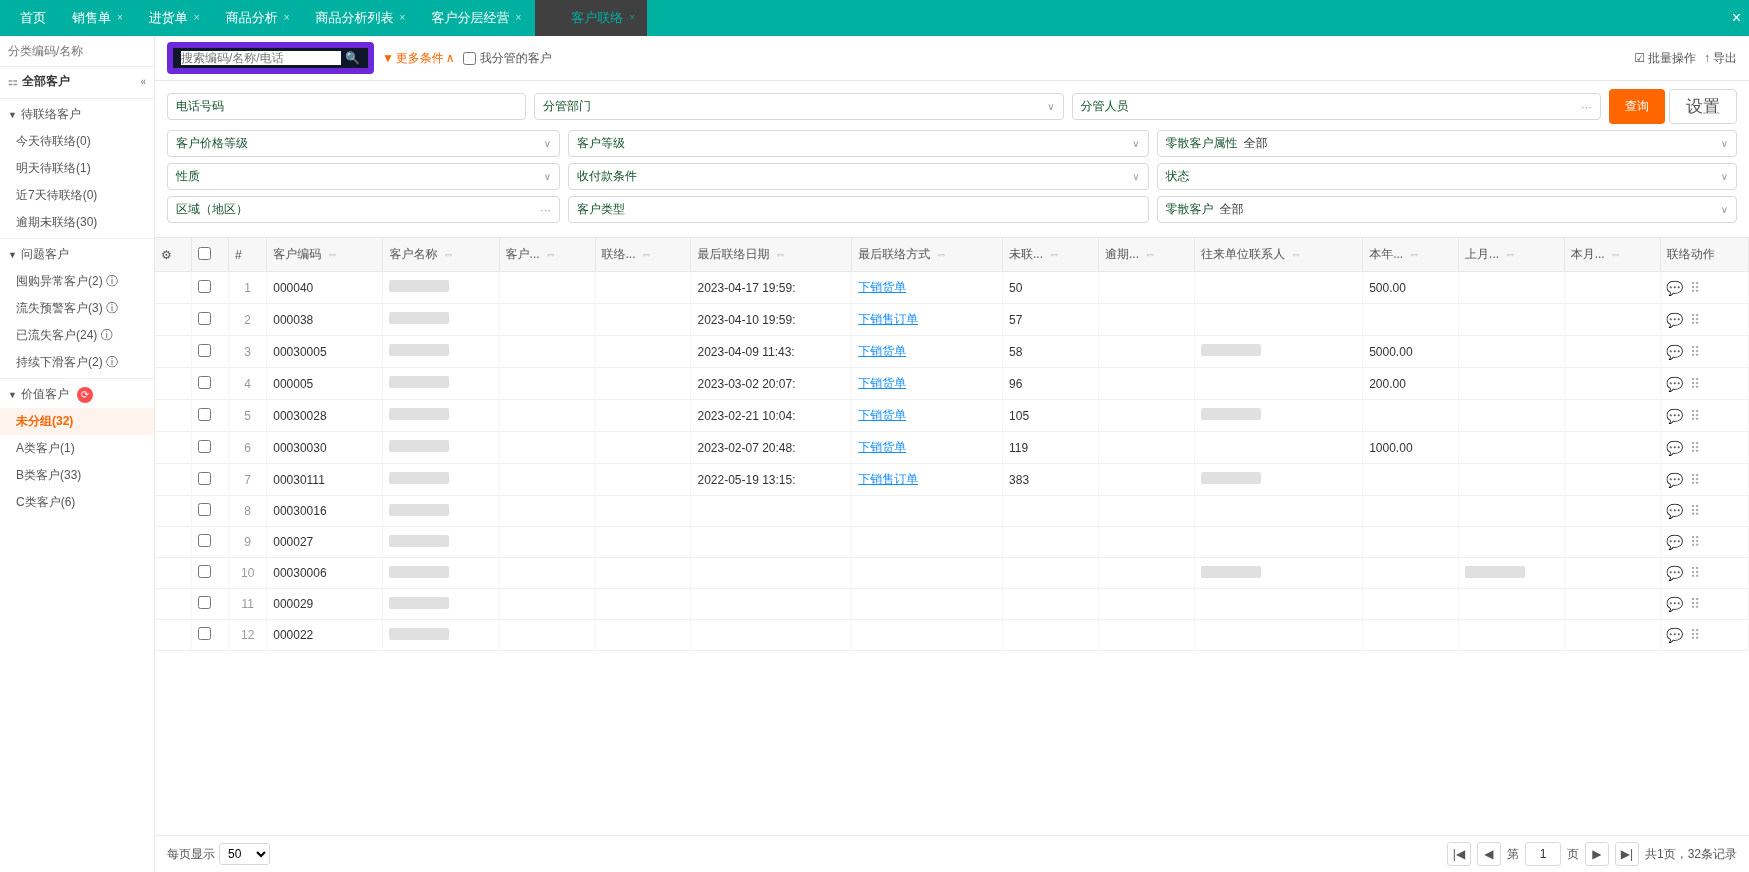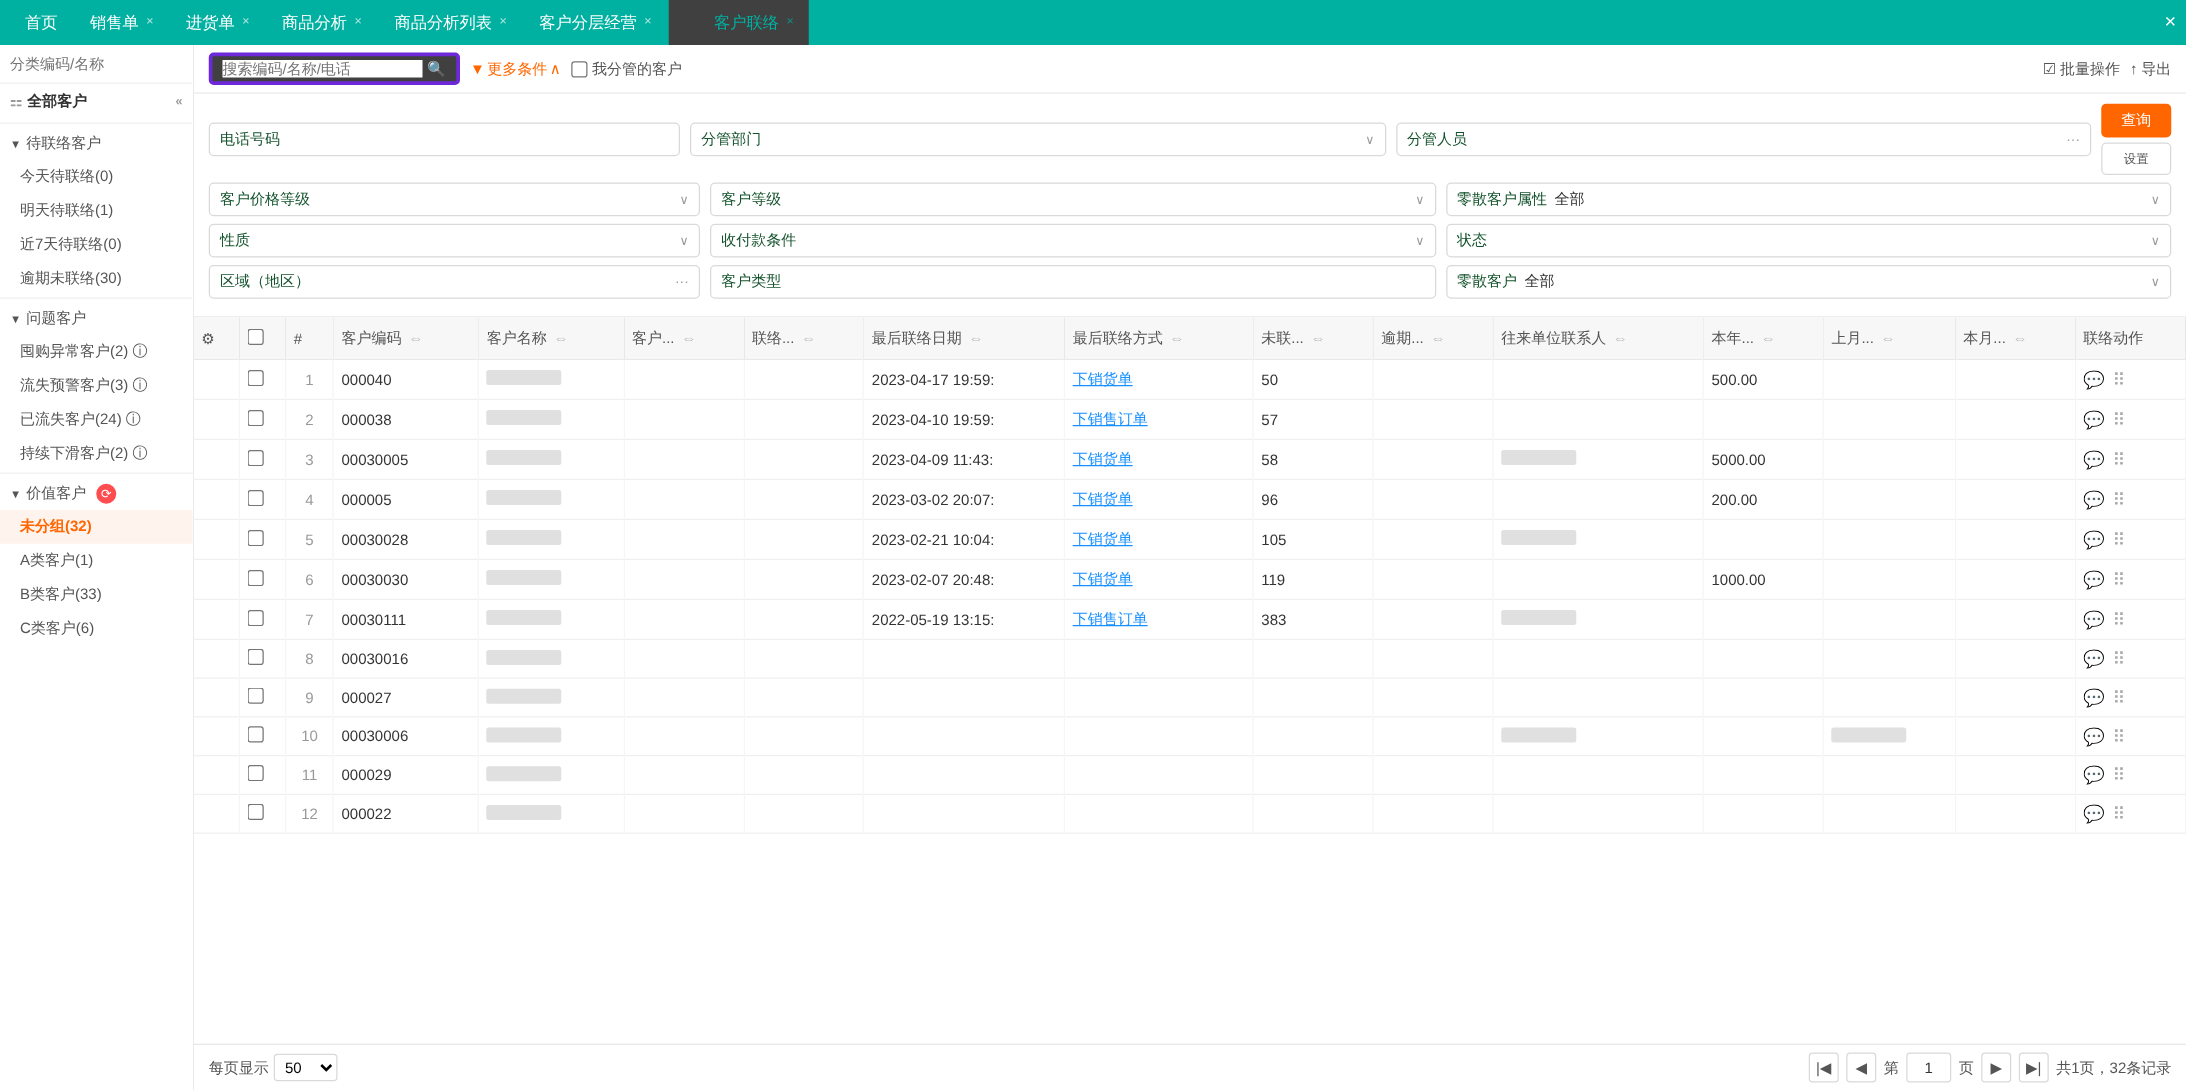--- a/index.html
+++ b/index.html
@@ -63,22 +63,22 @@
       flex: 1; display: flex; flex-direction: column; overflow: hidden;
     }
 
     
     .filter-bar {
       background: #fff; padding: 6px 12px;
       display: flex; align-items: center; gap: 8px;
       border-bottom: 1px solid #e8e8e8;
     }
     .filter-search {
-      display: flex; align-items: center; border: 3px solid #6d28d9;
-      border-radius: 4px; padding: 3px 8px; gap: 4px; background: #404040;
+      display: flex; align-items: center; border: 6px solid #6d28d9;
+      border-radius: 4px; padding: 3px 8px; gap: 4px; background: #0f172a;
     }
     .filter-search input {
       border: none; outline: none; font-size: 12px; width: 140px; color: #666;
     }
     .filter-more {
       display: flex; align-items: center; color: #ff6600; cursor: pointer; gap: 2px; font-size: 12px;
     }
     .filter-checkbox { display: flex; align-items: center; gap: 4px; font-size: 12px; color: #555; cursor: pointer; }
     .toolbar-right { margin-left: auto; display: flex; gap: 8px; align-items: center; }
     .toolbar-btn {
@@ -93,28 +93,28 @@
     }
     .filter-row { display: flex; align-items: center; gap: 8px; margin-bottom: 6px; }
     .filter-field {
       display: flex; align-items: center; flex: 1;
       border: 1px solid #d9d9d9; border-radius: 4px; padding: 4px 8px;
       background: #fff; min-width: 0;
     }
     .filter-field label { color: #14532d; font-size: 12px; white-space: nowrap; margin-right: 6px; }
     .filter-field input { border: none; outline: none; font-size: 12px; flex: 1; }
     .filter-field .arrow-down { color: #999; font-size: 10px; margin-left: auto; }
-    .filter-actions { display: flex; flex-direction: column; gap: 4px; justify-content: center; }
+    .filter-actions { display: flex; flex-direction: row; gap: 4px; justify-content: center; }
     .btn-query {
       background: #ff6600; color: #fff; border: none; border-radius: 4px;
       padding: 5px 16px; cursor: pointer; font-size: 12px;
     }
     .btn-reset {
       background: #fff; color: #555; border: 1px solid #d9d9d9; border-radius: 4px;
-      padding: 5px 16px; cursor: pointer; font-size: 10px;
+      padding: 5px 16px; cursor: pointer; font-size: 17px;
     }
 
     
     .table-container { flex: 1; overflow: auto; background: #fff; }
     table { width: 100%; border-collapse: collapse; font-size: 12px; }
     thead tr { background: #f7f7f7; border-bottom: 1px solid #e8e8e8; }
     thead th {
       padding: 8px 6px; text-align: left; white-space: nowrap;
       font-weight: 500; color: #555; border-right: 1px solid #e8e8e8;
       position: sticky; top: 0; background: #f7f7f7; z-index: 2;

